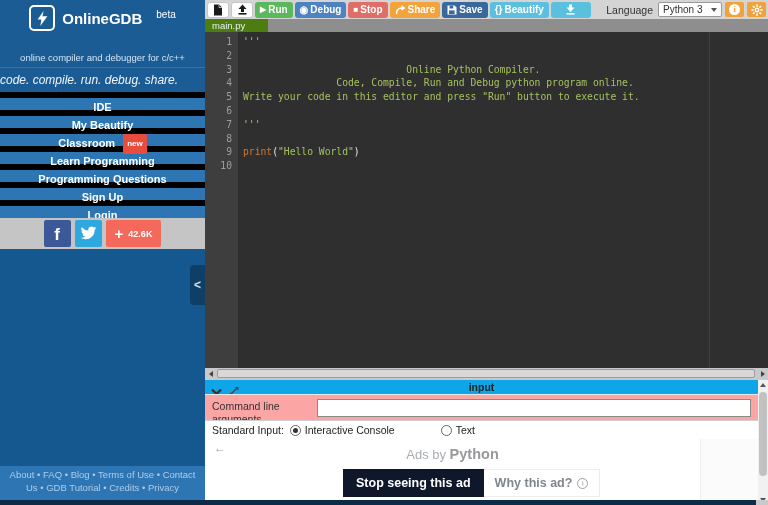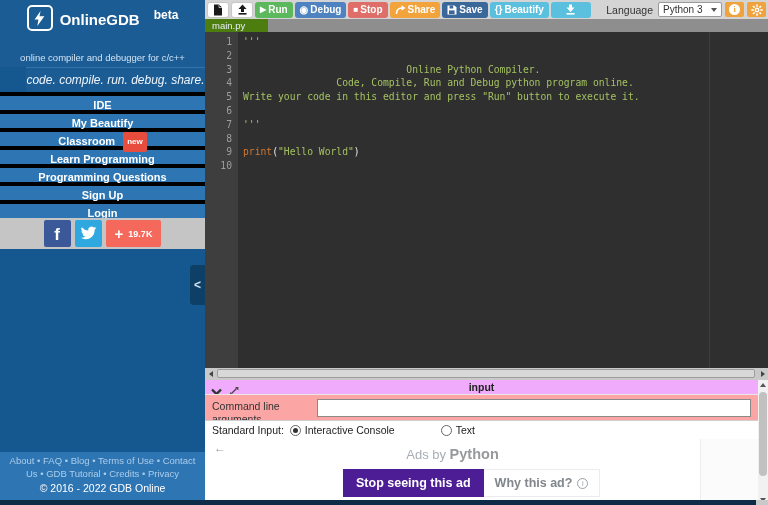--- a/index.html
+++ b/index.html
@@ -6,24 +6,24 @@
   html,body { width:768px; height:505px; overflow:hidden; }
   body { font-family:"Liberation Sans", sans-serif; background:#fff; }
   .app { position:relative; width:768px; height:505px; overflow:hidden; }
 
   
   .sidebar { position:absolute; left:0; top:0; width:205px; height:500px; display:flex; flex-direction:column; background:#15578f; }
   .sb-header { background:#1c5c94; padding:5px 0 4px; }
   .logo-row { display:flex; align-items:center; justify-content:center; gap:7px; }
   .logo-box { width:26px; height:26px; border:2px solid #fff; border-radius:5px; display:flex; align-items:center; justify-content:center; }
   .logo-title { color:#fff; font-size:15px; font-weight:700; }
-  .logo-title sup { font-size:12px; font-weight:700; margin-left:14px; }
+  .logo-title sup { font-size:10px; font-weight:400; margin-left:14px; }
   .sb-subtitle { text-align:center; color:#cfe4f5; font-size:9.5px; margin-top:21px; }
-  .sb-tagline { background:#1c5c94; border-top:1px solid #2f74ae; height:25px; line-height:24px; text-align:center; color:#eef5fb; font-size:12px; font-style:italic;margin-left:26px; }
-  .menu-item { height:18px; line-height:18px; border-top:4px solid #000000; background:#2d75b3; color:#fff; font-size:11px; font-weight:700; text-align:center; cursor:pointer; }
+  .sb-tagline { background:#1c5c94; border-top:1px solid #2f74ae; height:25px; line-height:24px; text-align:left; color:#eef5fb; font-size:12px; font-style:italic; }
+  .menu-item { height:18px; line-height:18px; border-top:6px solid #000000; background:#2d75b3; color:#fff; font-size:11px; font-weight:700; text-align:center; cursor:pointer; }
   .menu-badge { display:inline-block; background:#e74c3c; color:#fff; font-size:8px; font-weight:700; border-radius:2px; padding:1px 4px; margin-left:8px; vertical-align:1px; }
   .sb-social { height:31px; background:#c5c5c5; display:flex; align-items:center; justify-content:center; gap:4px; }
   .fb-btn { width:27px; height:27px; background:#3b5998; border-radius:2px; color:#fff; font-size:17px; font-weight:700; display:flex; align-items:flex-end; justify-content:center; line-height:25px; }
   .tw-btn { width:27px; height:27px; background:#2fa8e0; border-radius:2px; display:flex; align-items:center; justify-content:center; }
   .share-widget { height:27px; background:#f4695c; border-radius:2px; display:flex; align-items:center; justify-content:center; gap:5px; padding:0 9px; color:#fff; }
   .share-plus { font-size:15px; font-weight:700; }
   .share-count { font-size:9px; font-weight:700; }
   .sb-body { flex:1; background:#15578f; position:relative; }
   .collapse-btn { position:absolute; right:0; top:16px; width:15px; height:40px; background:#0e3f66; border-radius:4px 0 0 4px; color:#cfe2f2; font-size:12px; font-weight:700; display:flex; align-items:center; justify-content:center; cursor:pointer; }
   .sb-footer { background:#2e75b3; text-align:center; padding:3px 3px 6px; }
@@ -66,39 +66,39 @@
   .print-margin { position:absolute; left:504px; top:0; width:1px; height:100%; background:rgba(255,255,255,0.08); }
 
   .hscroll { height:12px; background:#c9c9c9; position:relative; }
   .h-arrow { position:absolute; top:0; width:11px; height:12px; display:flex; align-items:center; justify-content:center; cursor:pointer; }
   .h-arrow.left { left:0; } .h-arrow.right { right:0; }
   .tri-l { width:0; height:0; border-top:3.5px solid transparent; border-bottom:3.5px solid transparent; border-right:4.5px solid #444; }
   .tri-r { width:0; height:0; border-top:3.5px solid transparent; border-bottom:3.5px solid transparent; border-left:4.5px solid #444; }
   .h-thumb { position:absolute; left:12px; right:13px; top:1px; height:9px; background:#d8d8d8; border:1px solid #9c9c9c; border-radius:2px; cursor:pointer; }
 
   .iopanel { width:553px; background:#fff; }
-  .io-header { height:14px; position:relative; background:#f0abfc; }
+  .io-header { height:14px; position:relative; background:#0ea5e9; }
   .io-title { position:absolute; left:0; width:100%; text-align:center; font-size:10.5px; font-weight:700; color:#222; line-height:14px; }
   .io-ic { position:absolute; top:2px; cursor:pointer; }
   .io-ic.chev { left:6px; } .io-ic.expand { left:24px; }
   .io-cmd { height:27px; background:#fca5a5; border-top:1px solid #e8e8e8; border-bottom:1px solid #cfcfcf; position:relative; overflow:hidden; }
   .io-cmd-label { position:absolute; left:7px; top:5px; width:100px; font-size:10.5px; color:#333; line-height:13px; }
   .io-cmd-input { position:absolute; left:112px; top:4px; width:434px; height:18px; border:1px solid #8a8a8a; background:#fff; font-size:11px; padding:0 4px; outline:none; }
   .io-stdin { height:18px; display:flex; align-items:center; font-size:10.5px; color:#222; padding-left:7px; background:#fff; }
   .radio { width:11px; height:11px; border:1px solid #666; border-radius:50%; background:#fff; display:inline-flex; align-items:center; justify-content:center; margin:0 4px 0 6px; cursor:pointer; flex:none; }
   .radio.checked::after { content:""; width:5px; height:5px; background:#333; border-radius:50%; }
   .radio2 { margin-left:46px; }
 
   .adarea { width:553px; height:65px; background:#fff; position:relative; }
   .ad-right { position:absolute; left:495px; top:0; width:58px; height:65px; background:#fbfbfb; border-left:1px solid #eee; }
   .ad-back { position:absolute; left:9px; top:2px; color:#9aa0a6; font-size:12px; cursor:pointer; }
   .ad-title { position:absolute; top:7px; left:0; width:495px; text-align:center; color:#a8adb3; font-size:13px; }
   .ad-brand { color:#97999c; font-size:14.5px; font-weight:600; }
   .ad-buttons { position:absolute; left:138px; top:30px; display:flex; }
-  .ad-stop { background:#4c1d95; color:#fff; height:28px; line-height:28px; padding:0 13px; font-size:12.5px; font-weight:700; cursor:pointer; }
+  .ad-stop { background:#0f172a; color:#fff; height:28px; line-height:28px; padding:0 13px; font-size:12.5px; font-weight:700; cursor:pointer; }
   .ad-why { background:#fff; border:1px solid #ececec; border-left:none; color:#80868b; height:28px; padding:0 11px; font-size:12.5px; font-weight:700; display:flex; align-items:center; gap:5px; cursor:pointer; }
   .why-disc { width:11px; height:11px; border:1px solid #9aa0a6; border-radius:50%; font-size:7.5px; font-weight:400; text-align:center; line-height:10px; color:#9aa0a6; }
 
   .vscroll { position:absolute; left:553px; top:380px; width:10px; height:125px; background:#f1f1f1; }
   .v-arrow { position:absolute; left:0; width:10px; height:10px; display:flex; align-items:center; justify-content:center; cursor:pointer; }
   .v-arrow.up { top:0; } .v-arrow.down { bottom:0; }
   .tri-u { width:0; height:0; border-left:3.5px solid transparent; border-right:3.5px solid transparent; border-bottom:4.5px solid #555; }
   .tri-d { width:0; height:0; border-left:3.5px solid transparent; border-right:3.5px solid transparent; border-top:4.5px solid #555; }
   .v-thumb { position:absolute; left:1px; top:12px; width:8px; height:84px; background:#c1c1c1; border-radius:4px; cursor:pointer; }
 
@@ -134,31 +134,30 @@
       </div>
     <div class="sb-social">
       <span class="fb-btn">f</span>
       <span class="tw-btn">
         <svg width="17" height="15" viewBox="0 0 24 20">
             <path fill="#fff" d="M23 2.3c-.8.4-1.7.6-2.6.8A4.5 4.5 0 0 0 22.4.6c-.9.5-1.8.9-2.9 1.1a4.5 4.5 0 0 0-7.7 4.1A12.8 12.8 0 0 1 2.5 1.1a4.5 4.5 0 0 0 1.4 6 4.4 4.4 0 0 1-2-.6v.1a4.5 4.5 0 0 0 3.6 4.4 4.5 4.5 0 0 1-2 .1 4.5 4.5 0 0 0 4.2 3.1A9 9 0 0 1 1 16.1a12.7 12.7 0 0 0 6.9 2c8.3 0 12.8-6.9 12.8-12.8v-.6c.9-.6 1.6-1.4 2.3-2.4z"></path>
           </svg>
       </span>
       <span class="share-widget">
         <span class="share-plus">+</span>
-        <span class="share-count">19.7K</span>
+        <span class="share-count">42.6K</span>
       </span>
     </div>
     <div class="sb-body">
       <div class="collapse-btn">
           <span>&lt;</span>
         </div>
     </div>
     <div class="sb-footer">
       <div class="sb-links" id="footer-links"><span class="flink">About</span> • <span class="flink">FAQ</span> • <span class="flink">Blog</span> • <span class="flink">Terms of Use</span> • <span class="flink">Contact Us</span> • <span class="flink">GDB Tutorial</span> • <span class="flink">Credits</span> • <span class="flink">Privacy</span></div>
-      <div class="sb-copy">© 2016 - 2022 GDB Online</div>
     </div>
   </div>
 
   <div class="main">
 
     <div class="toolbar">
       <span class="tbtn tbtn-white">
         <svg width="10" height="12" viewBox="0 0 10 12">
             <path d="M1 0.5 h5 l3 3 v8 h-8 z" fill="#1a1a1a"></path>
             <path d="M6 0.5 v3 h3" fill="none" stroke="#d4d4d4" stroke-width="0.8"></path>

